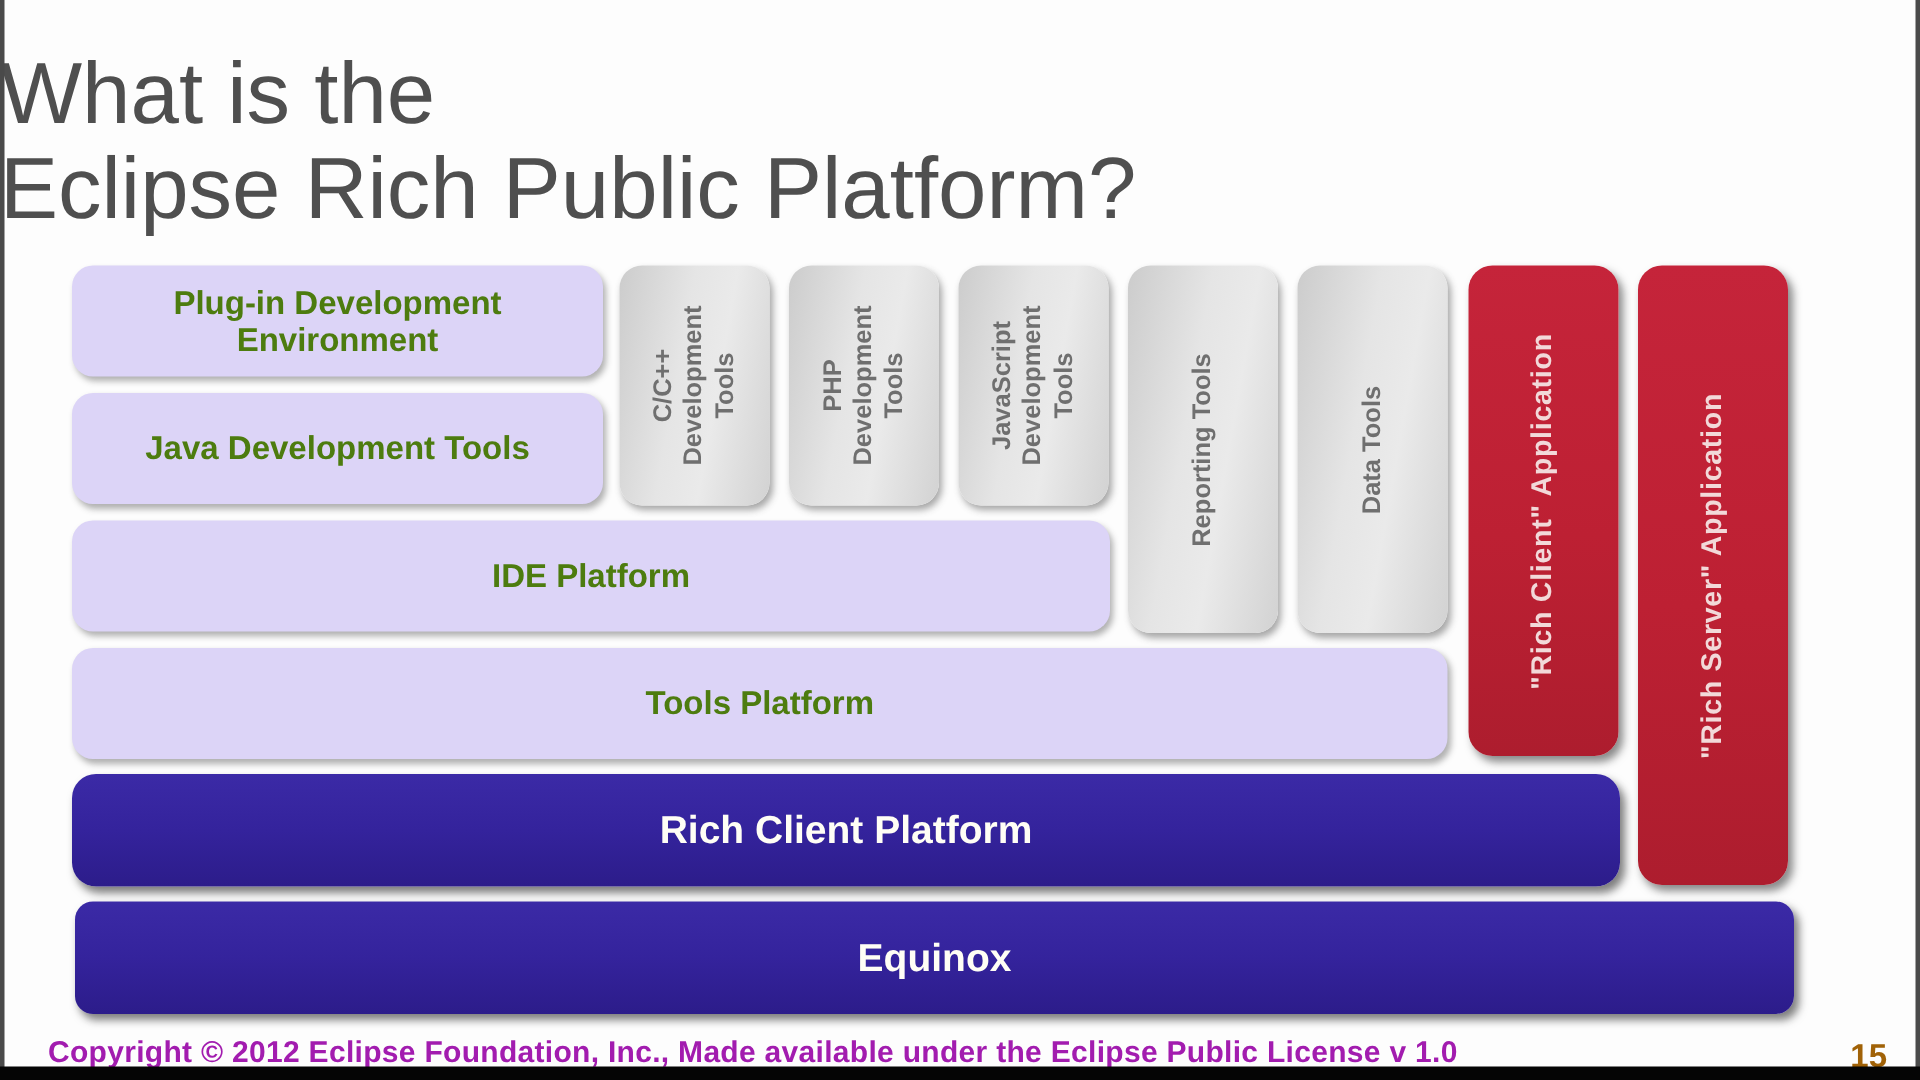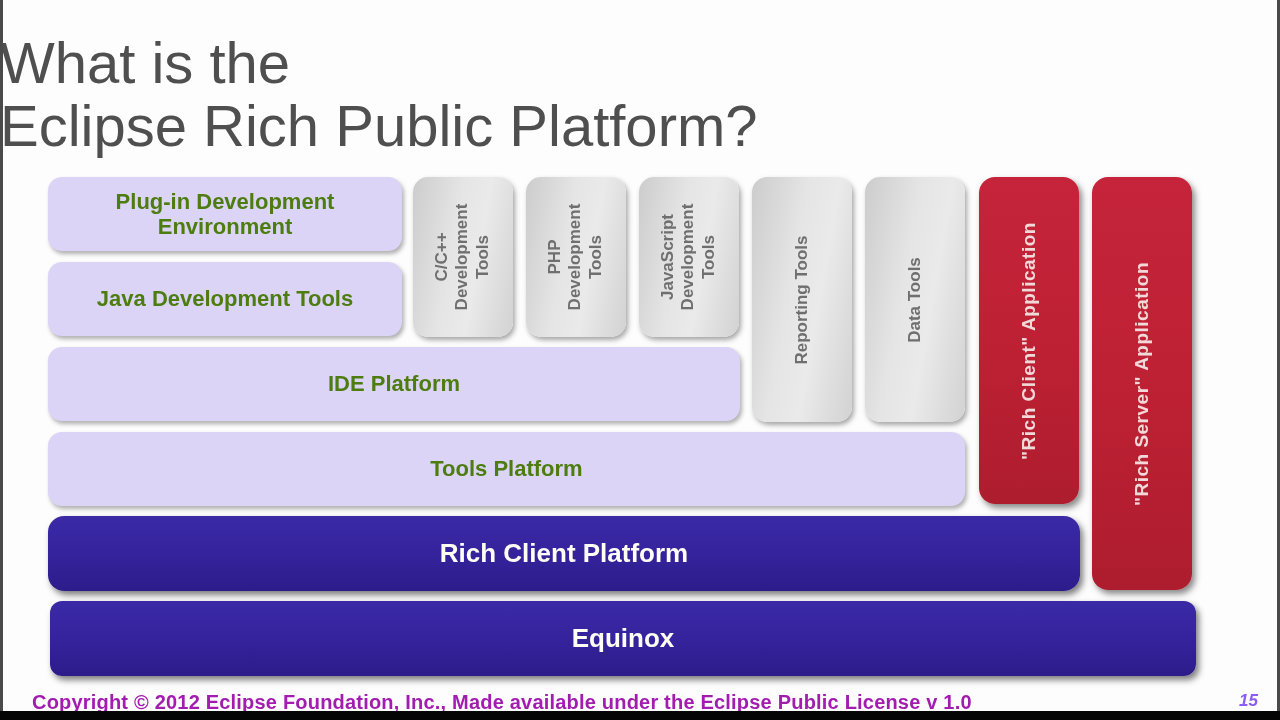--- a/index.html
+++ b/index.html
@@ -84,21 +84,21 @@
   #bar-rcp     { left:48px; top:516px; width:1032px; height:75px; }
   #bar-equinox { left:50px; top:601px; width:1146px; height:75px;border-radius:12px; }
 
   
   .footer-copyright {
     position:absolute; left:16px; top:691px;
     font-size:20px; font-weight:bold; color:#a21caf; letter-spacing:.2px;margin-left:16px;
   }
   .footer-page {
     position:absolute; right:22px; top:691px;
-    font-size:17px; font-weight:bold; color:#8b5cf6;font-style:italic;
+    font-size:22px; font-weight:bold; color:#a16207;
   }
 </style>
 </head>
 <body>
 
 <div id="slide">
 
   <div class="title">
     <div>What is the</div>
     <div>Eclipse Rich Public Platform?</div>

